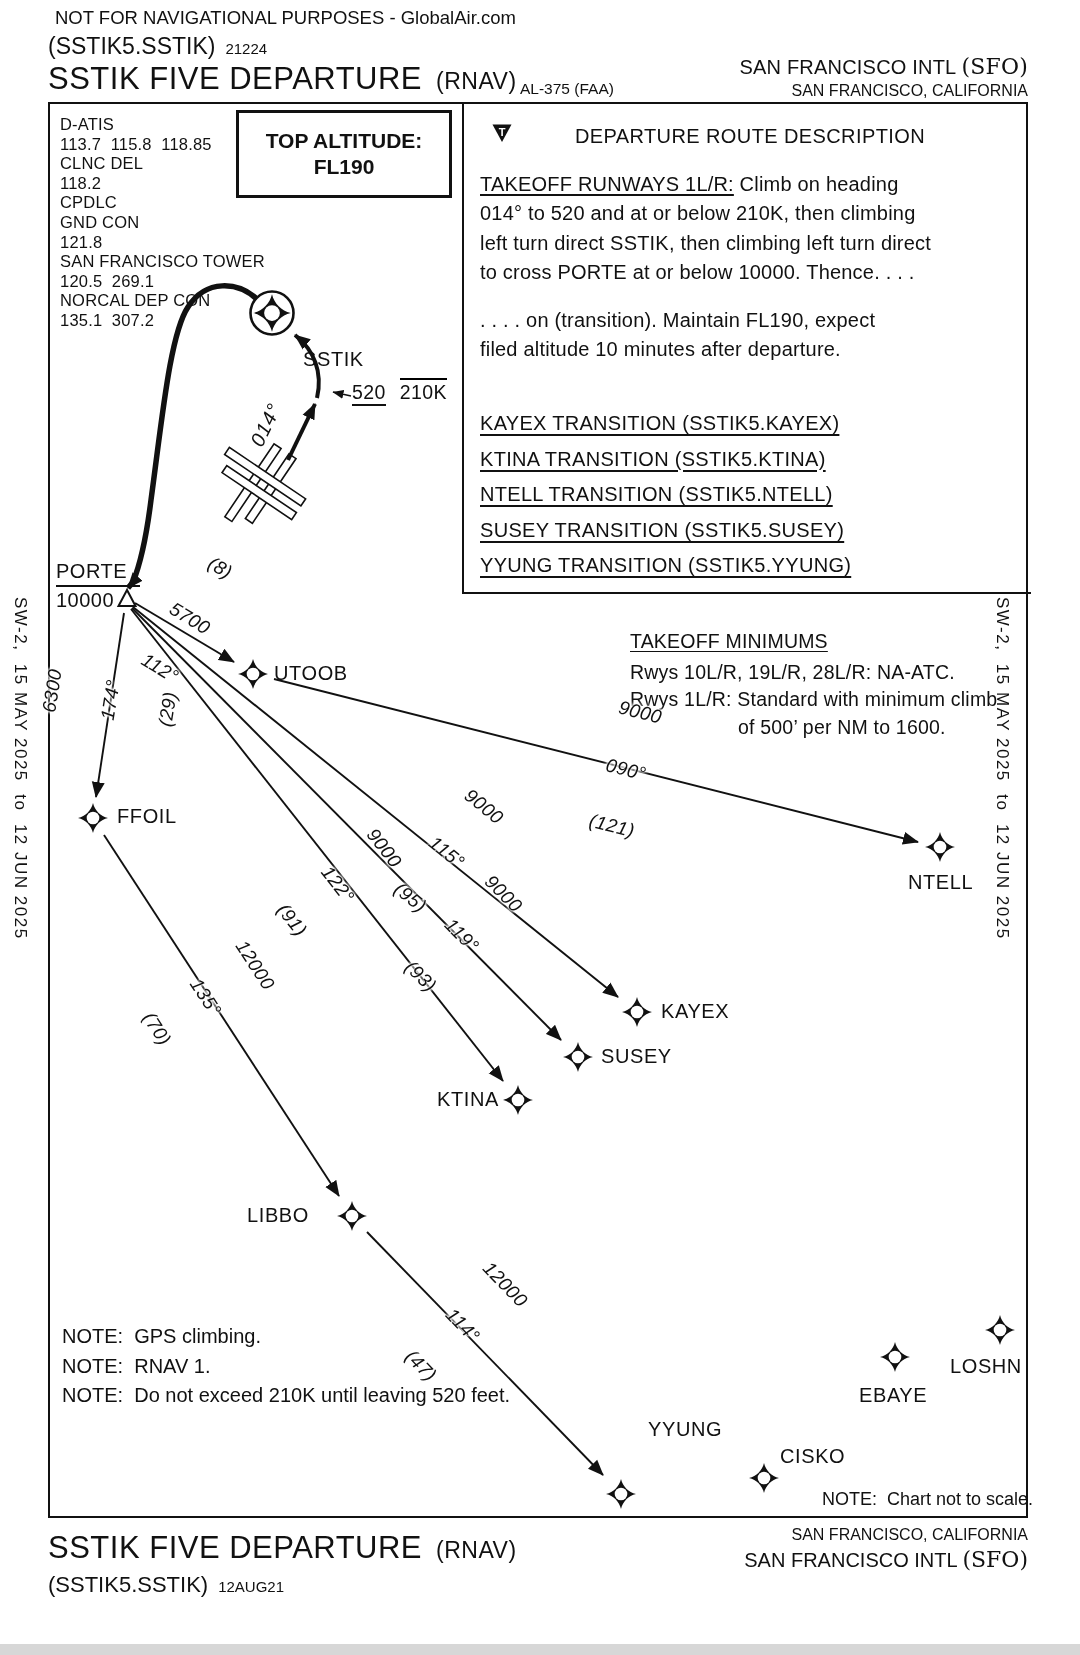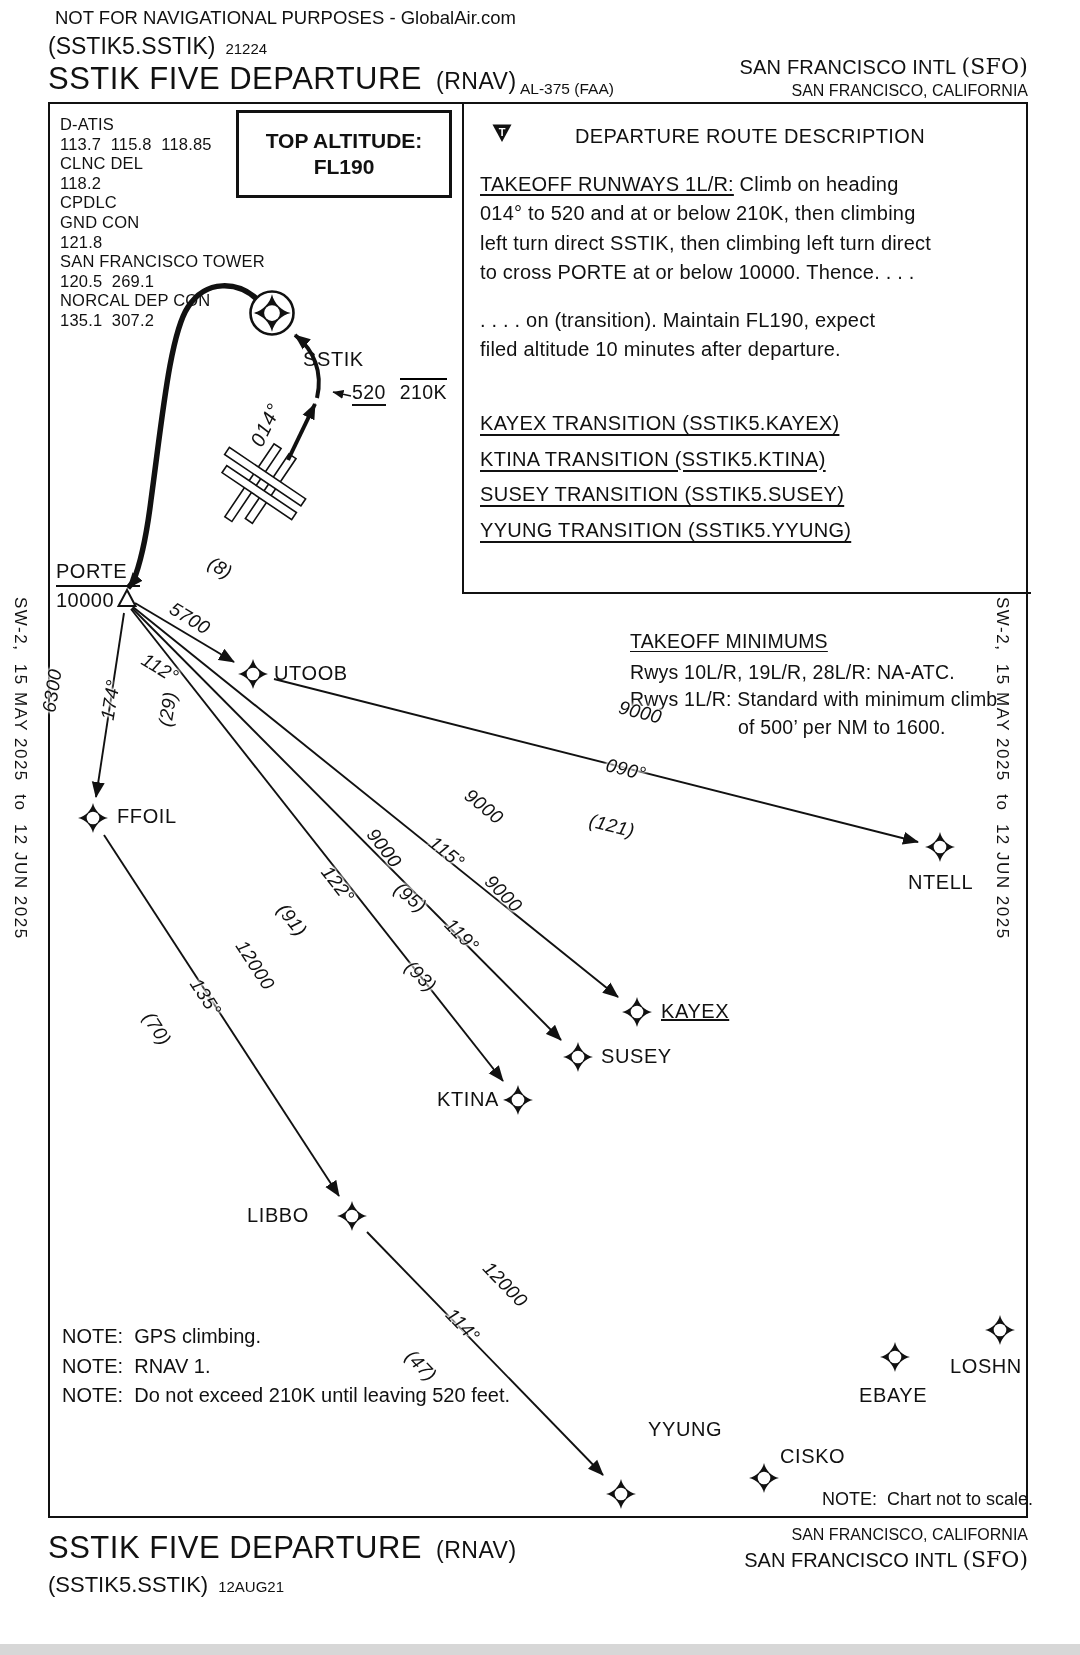--- a/index.html
+++ b/index.html
@@ -120,20 +120,21 @@
     <div class="rd-line pre">left turn direct SSTIK, then climbing left turn direct</div>
     <div class="rd-line pre">to cross PORTE at or below 10000. Thence. . . .</div>
   </div>
   <div class="abs" id="rd-p2">
     <div class="rd-line pre">. . . . on (transition). Maintain FL190, expect</div>
     <div class="rd-line pre">filed altitude 10 minutes after departure.</div>
   </div>
   <div class="abs" id="rd-trans">
     <div class="trans-line">KAYEX TRANSITION (SSTIK5.KAYEX)</div>
     <div class="trans-line">KTINA TRANSITION (SSTIK5.KTINA)</div>
+    <div class="trans-line">NTELL TRANSITION (SSTIK5.NTELL)</div>
     <div class="trans-line">SUSEY TRANSITION (SSTIK5.SUSEY)</div>
     <div class="trans-line">YYUNG TRANSITION (SSTIK5.YYUNG)</div>
   </div>
 
   <div class="abs" id="tkoffmin">
     <div class="u" style="margin-bottom:3px;">TAKEOFF MINIMUMS</div>
     <div>Rwys 10L/R, 19L/R, 28L/R: NA-ATC.</div>
     <div>Rwys 1L/R: Standard with minimum climb</div>
     <div class="indent">of 500’ per NM to 1600.</div>
   </div>
@@ -204,21 +205,21 @@
     <span class="ub">520</span><span class="ob">210K</span>
   </div>
   <div class="abs" id="porte-lab">
     <div class="nm">PORTE</div>
     <div class="alt">10000</div>
   </div>
 
   <div class="abs wptlab" style="left:274px;top:662px;">UTOOB</div>
   <div class="abs wptlab" style="left:117px;top:805px;">FFOIL</div>
   <div class="abs wptlab" style="left:908px;top:871px;">NTELL</div>
-  <div class="abs wptlab" style="left:661px;top:1000px;text-decoration:underline;">KAYEX</div>
+  <div class="abs wptlab" style="left:661px;top:1000px;">KAYEX</div>
   <div class="abs wptlab" style="left:601px;top:1045px;">SUSEY</div>
   <div class="abs wptlab" style="left:437px;top:1088px;">KTINA</div>
   <div class="abs wptlab" style="left:247px;top:1204px;">LIBBO</div>
   <div class="abs wptlab" style="left:648px;top:1418px;">YYUNG</div>
   <div class="abs wptlab" style="left:780px;top:1445px;">CISKO</div>
   <div class="abs wptlab" style="left:859px;top:1384px;">EBAYE</div>
   <div class="abs wptlab" style="left:950px;top:1355px;">LOSHN</div>
 
   <div class="abs seg" style="left:190px;top:618px;--r:31deg;">
     <div>(8)</div>

